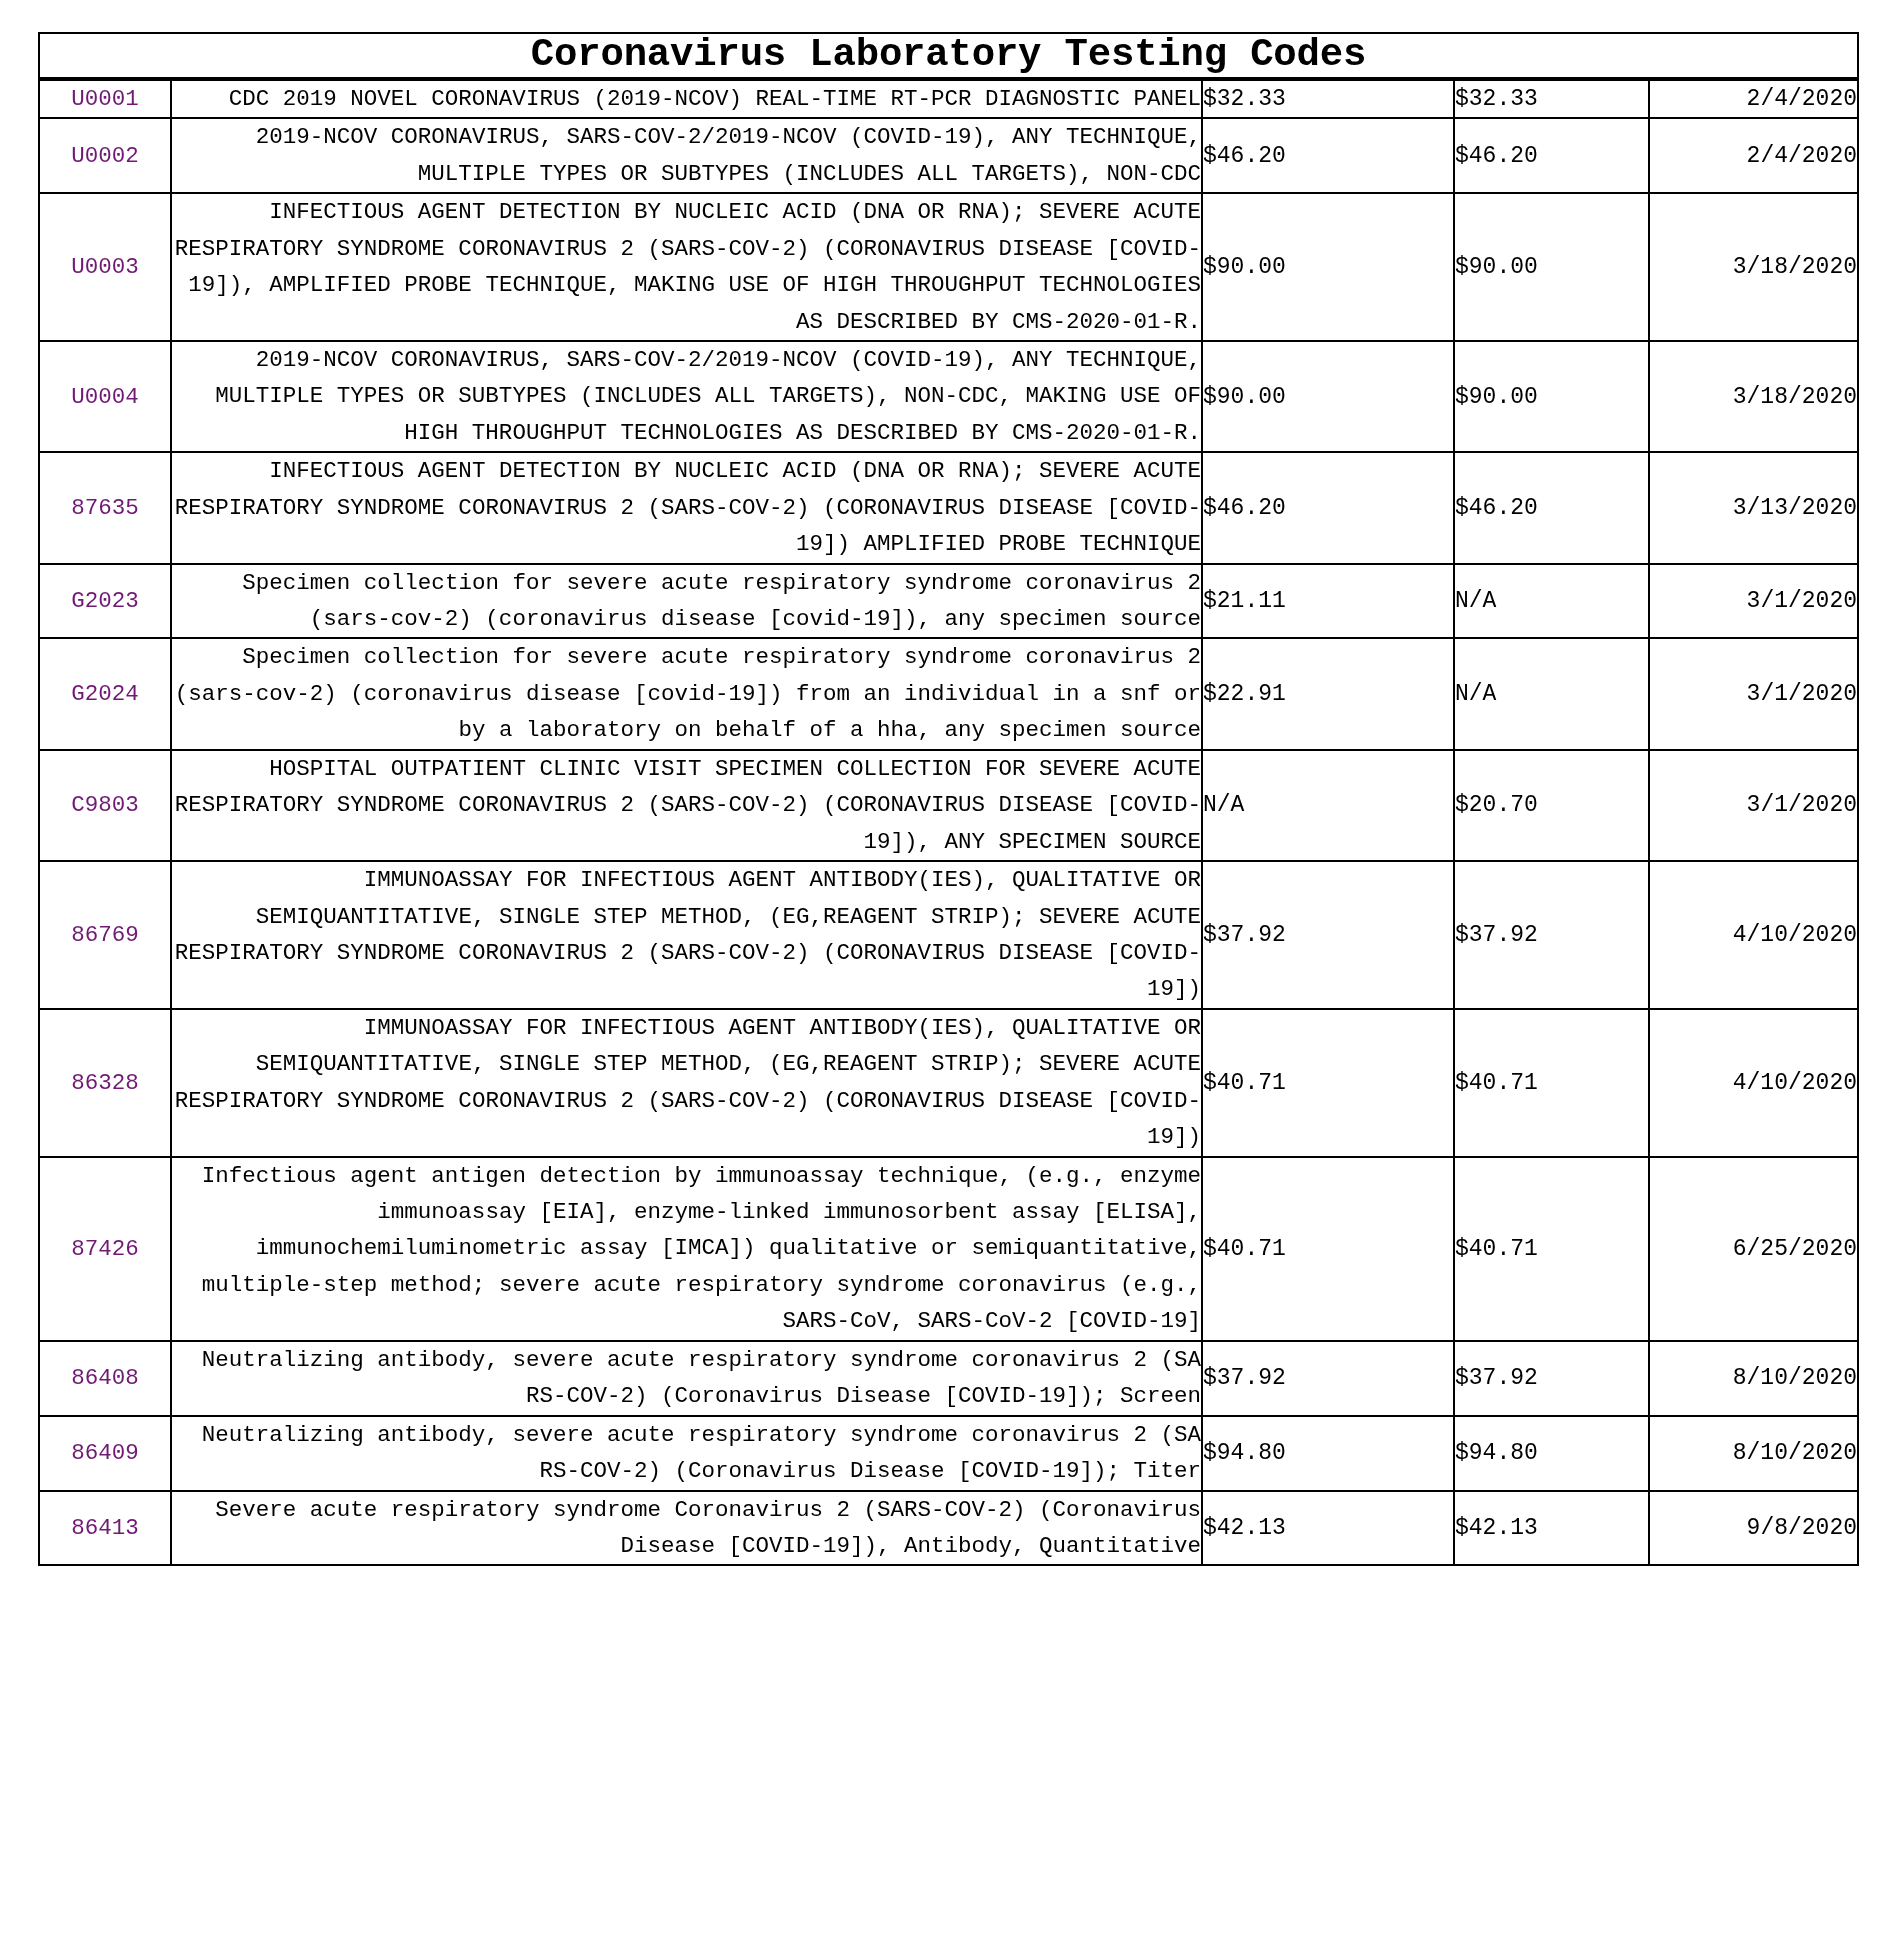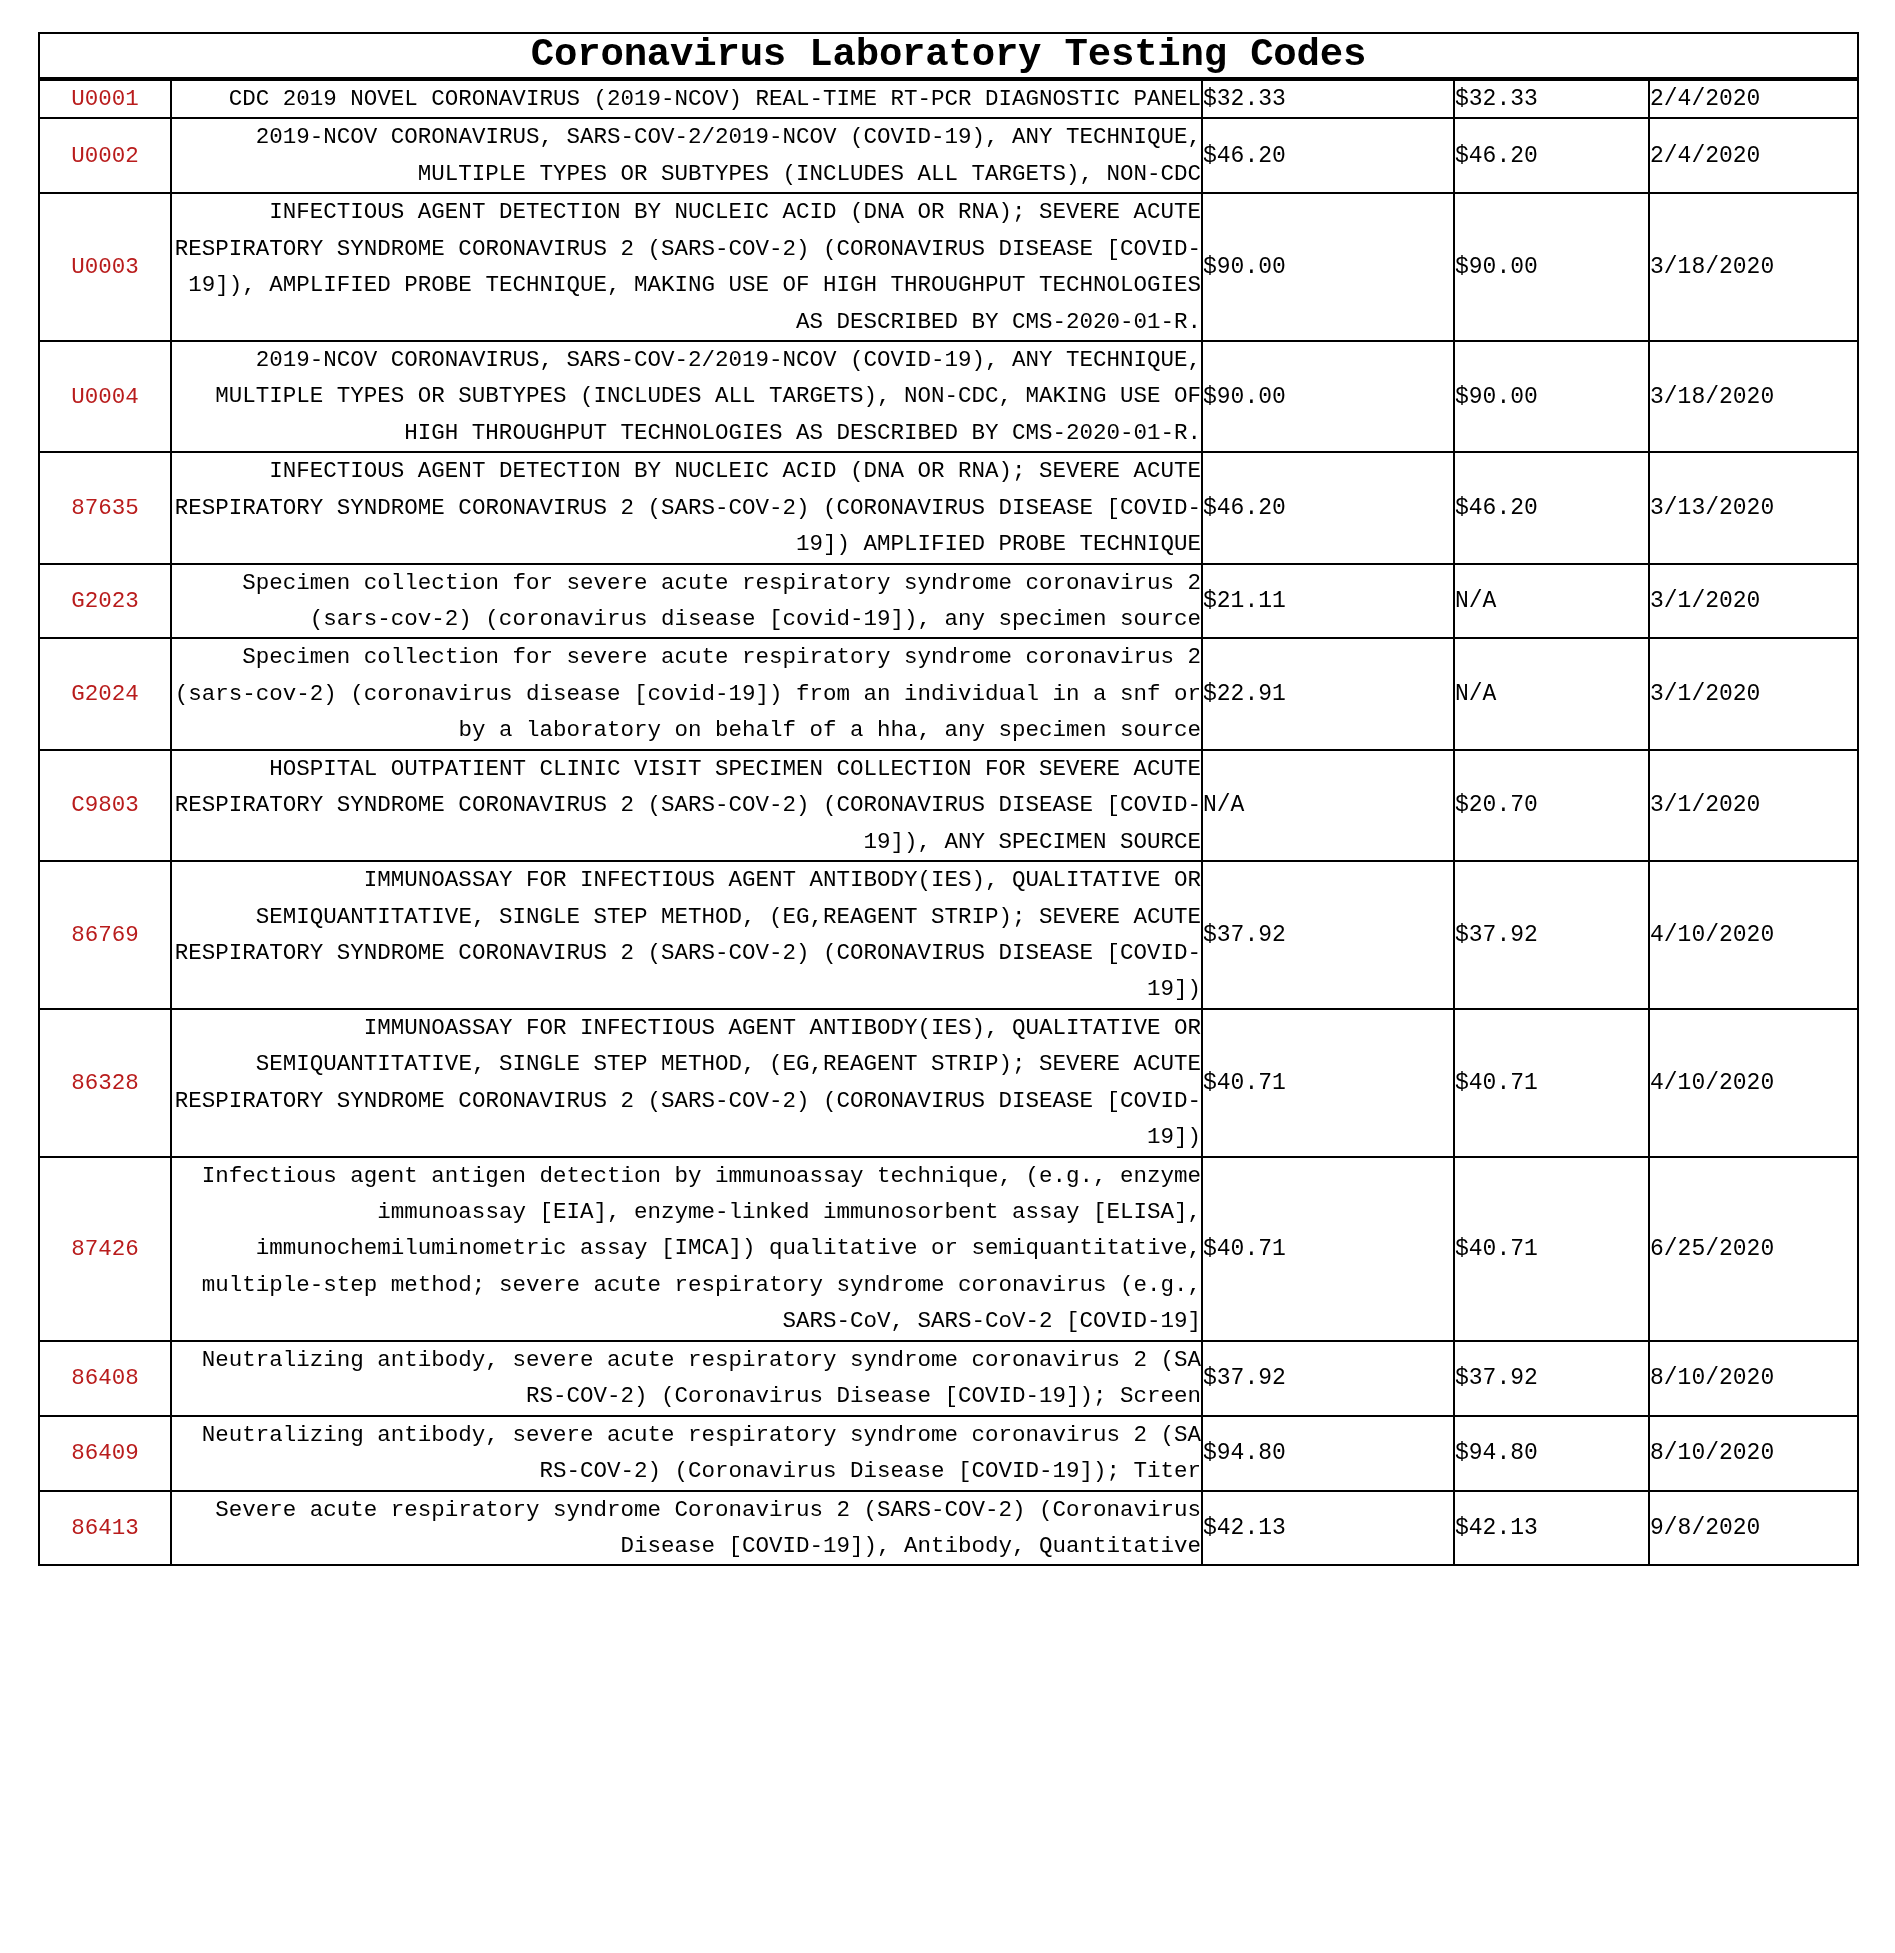--- a/index.html
+++ b/index.html
@@ -53,39 +53,39 @@
     font-size: 23px;
     line-height: 1.42;
     padding: 15px 5px 15px 5px;
     color: #000;
     border-bottom: 3.3px solid #000 !important;
   }
   
   .code-cell {
     text-align: center;
     font-size: 22.5px;
-    color: #b91c1c;
+    color: #701a75;
     padding: 5px 3.3px;
   }
   .desc-cell {
     text-align: right;
     font-size: 22.5px;
     line-height: 1.62;
     color: #000;
     padding: 8.3px 6.7px 8.3px 10px;
     vertical-align: middle;
   }
   .num-cell {
     text-align: left;
     font-size: 23px;
     color: #000;
     padding: 5px 3.3px;
   }
   .date-cell {
-    text-align: left;
+    text-align: right;
     font-size: 23px;
     color: #000;
     padding: 5px 3.3px;
   }
   
   col.c-code  { width: 132px; }
   col.c-desc  { width: 1031px; }
   col.c-z1    { width: 252px; }
   col.c-o1    { width: 195px; }
   col.c-date  { width: 209px; }

